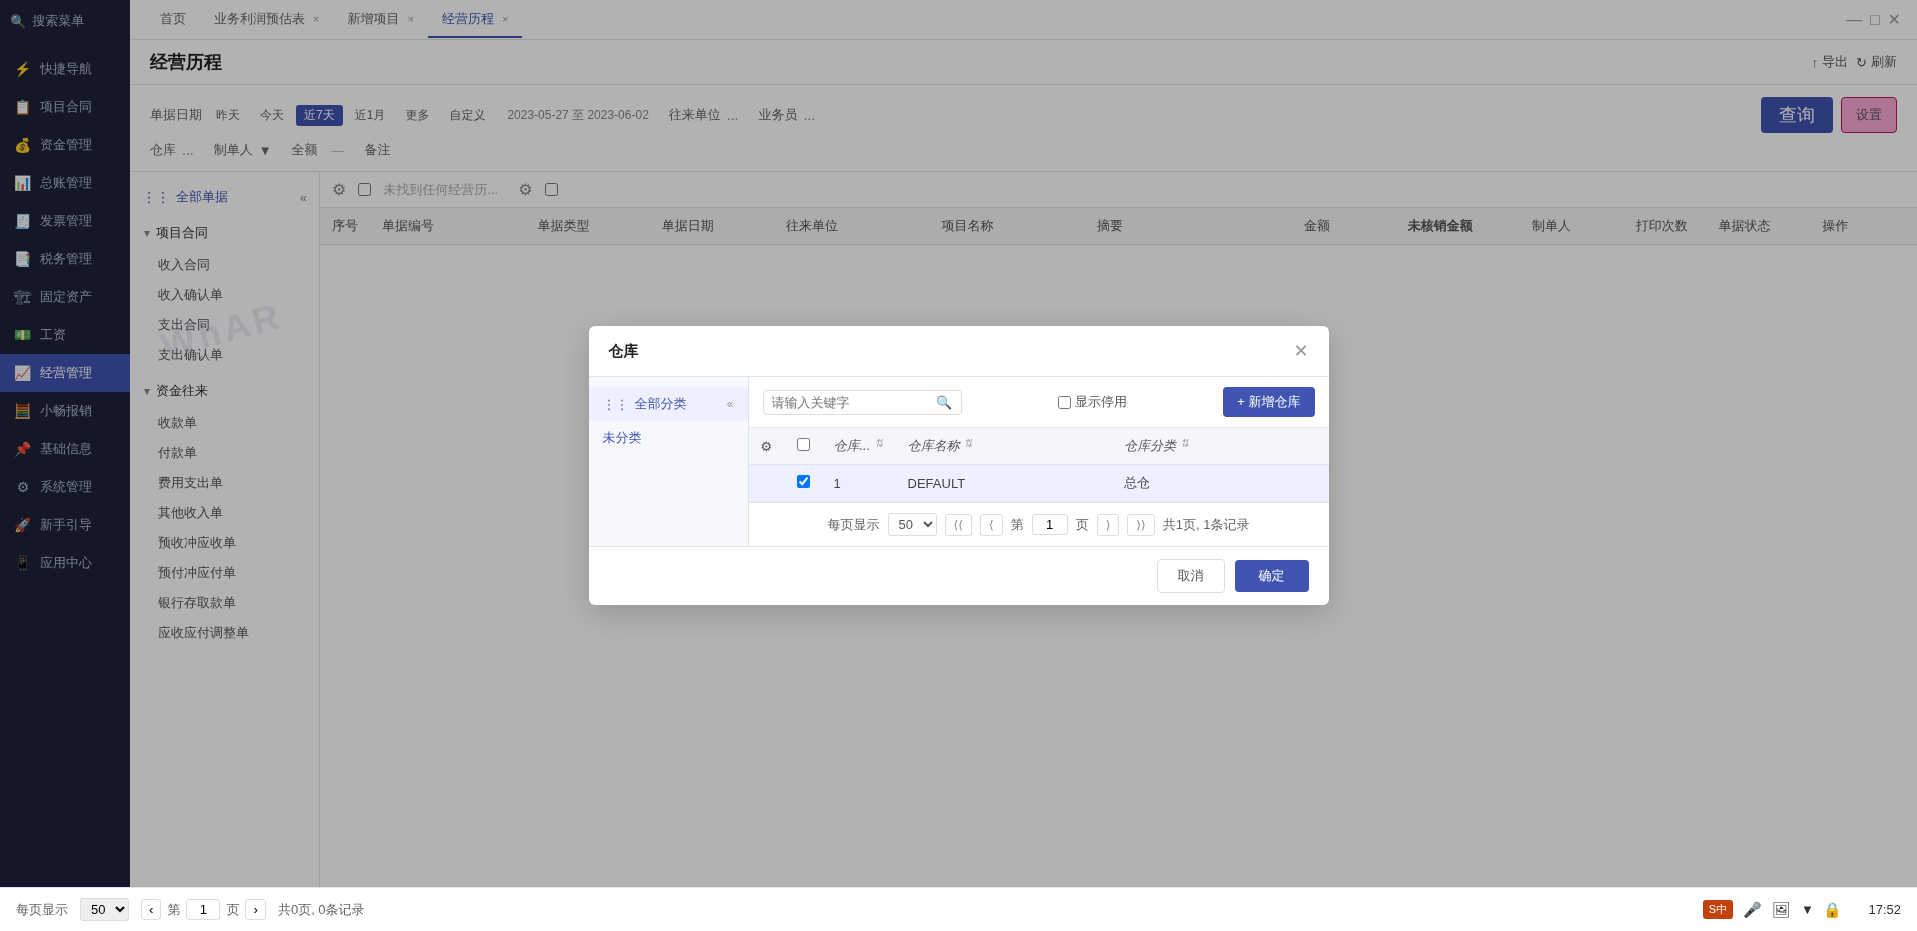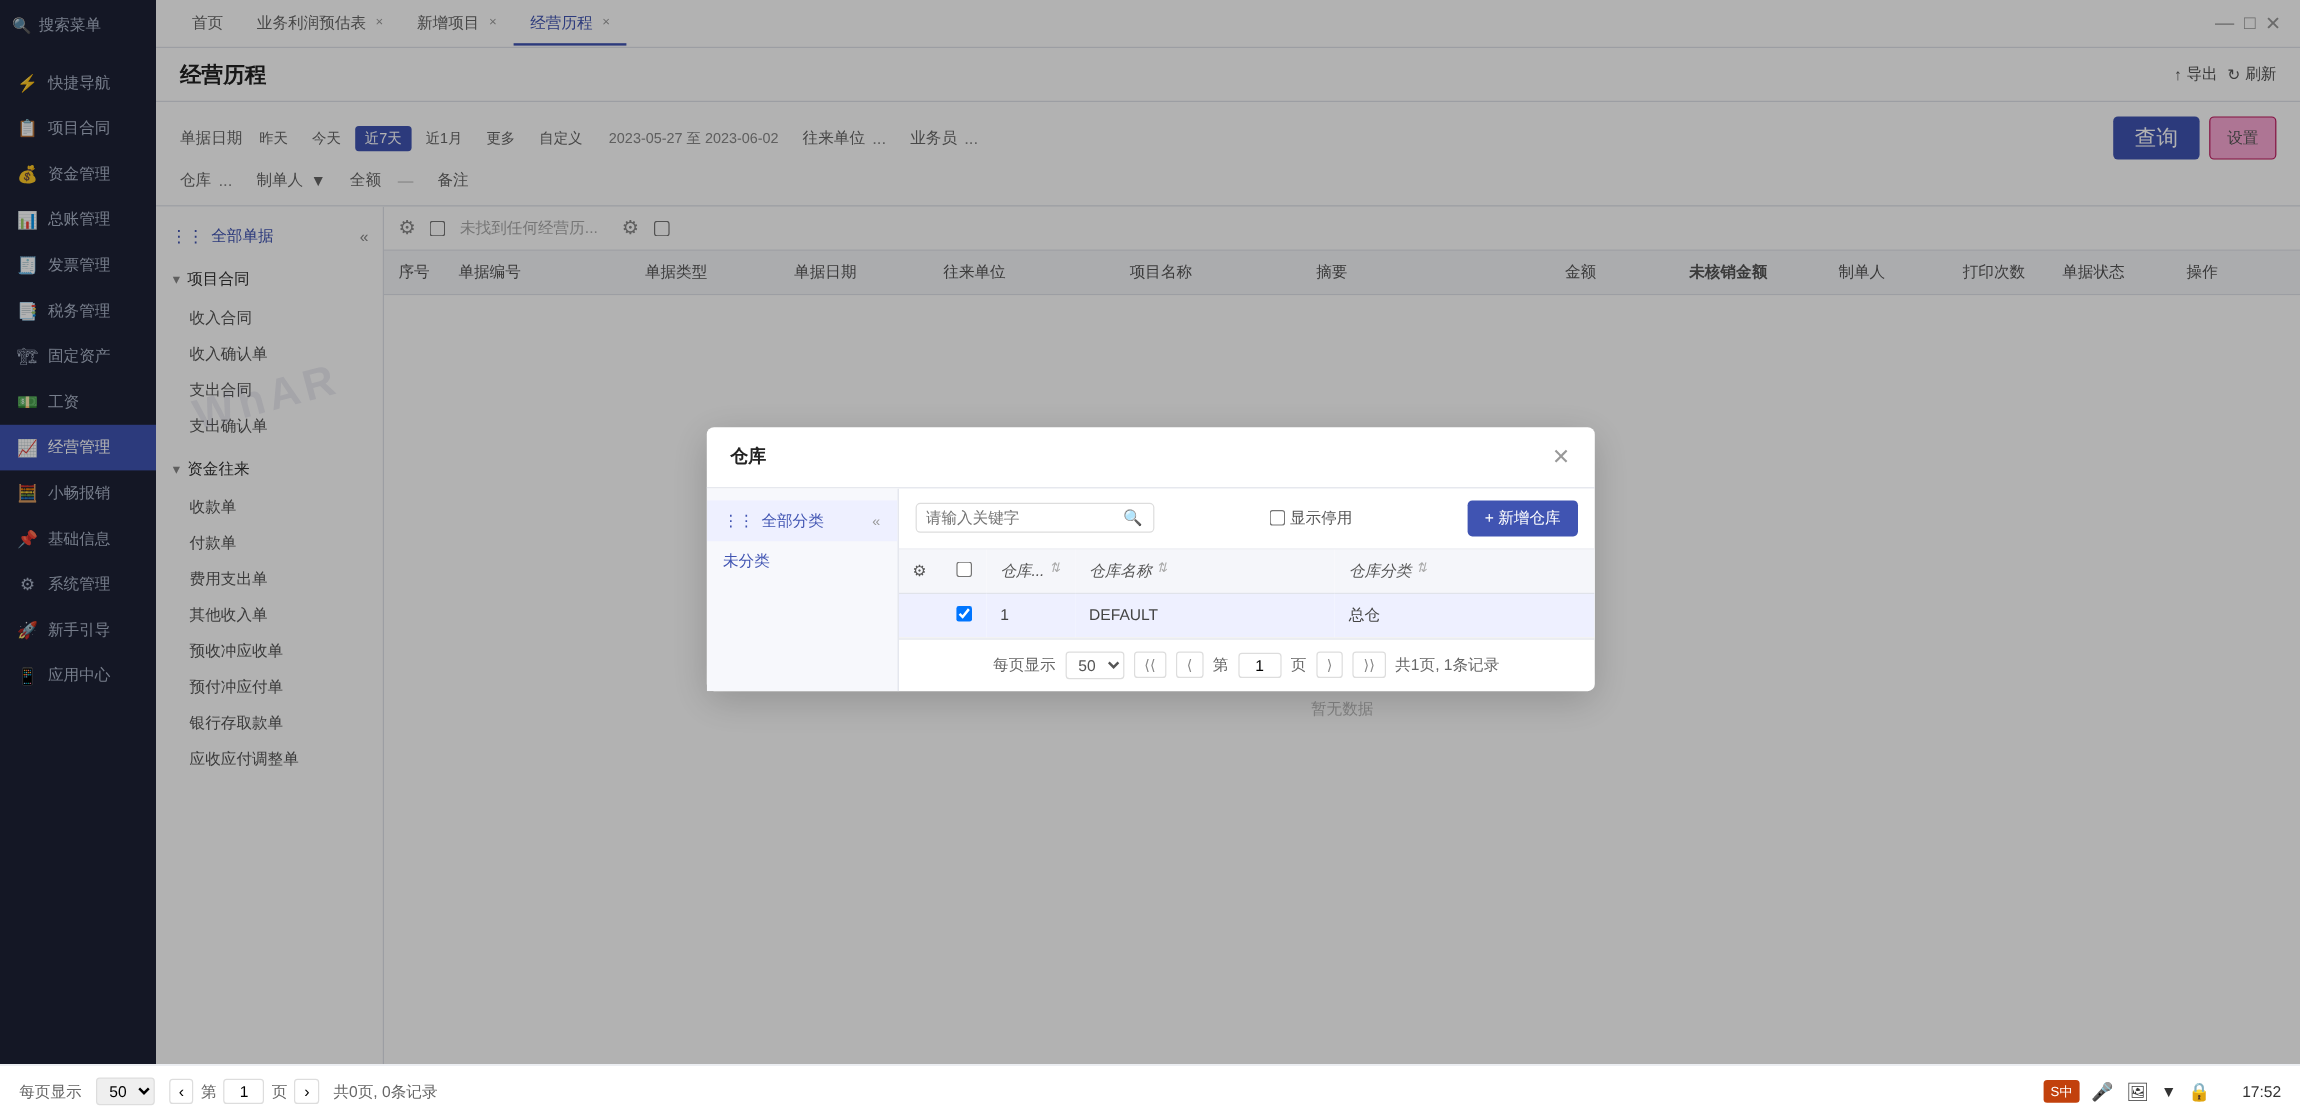--- a/index.html
+++ b/index.html
@@ -460,20 +460,24 @@
           <span>第</span>
           <input type="text" class="modal-page-input" value="1" style="">
           <span>页</span>
           <button class="modal-page-btn">⟩</button>
           <button class="modal-page-btn">⟩⟩</button>
           <span>共1页, 1条记录</span>
         </div>
       </div>
     </div>
 
+    <div class="modal-footer">
+      <button class="btn-cancel">取消</button>
+      <button class="btn-confirm">确定</button>
+    </div>
   </div>
 </div>
 
 <div style="position:fixed;bottom:0;left:0;right:0;height:44px;background:#fff;border-top:1px solid #e0e3ea;display:flex;align-items:center;justify-content:space-between;padding:0 16px;z-index:200;">
   <div style="display:flex;align-items:center;gap:12px;font-size:13px;color:#666;">
     <span>每页显示</span>
     <select style="border:1px solid #ddd;border-radius:3px;padding:2px 6px;font-size:13px;">
       <option>50</option>
     </select>
     <span style="display:flex;align-items:center;gap:6px;">

